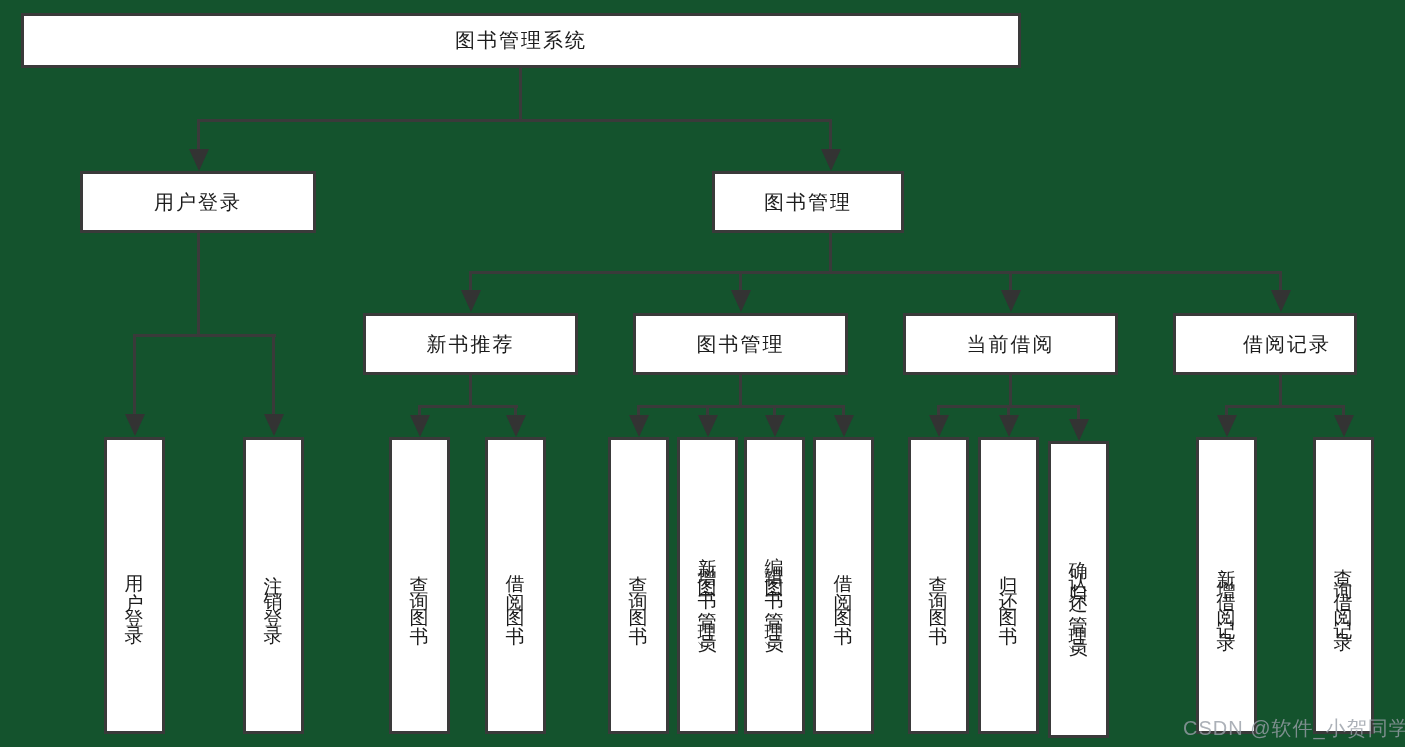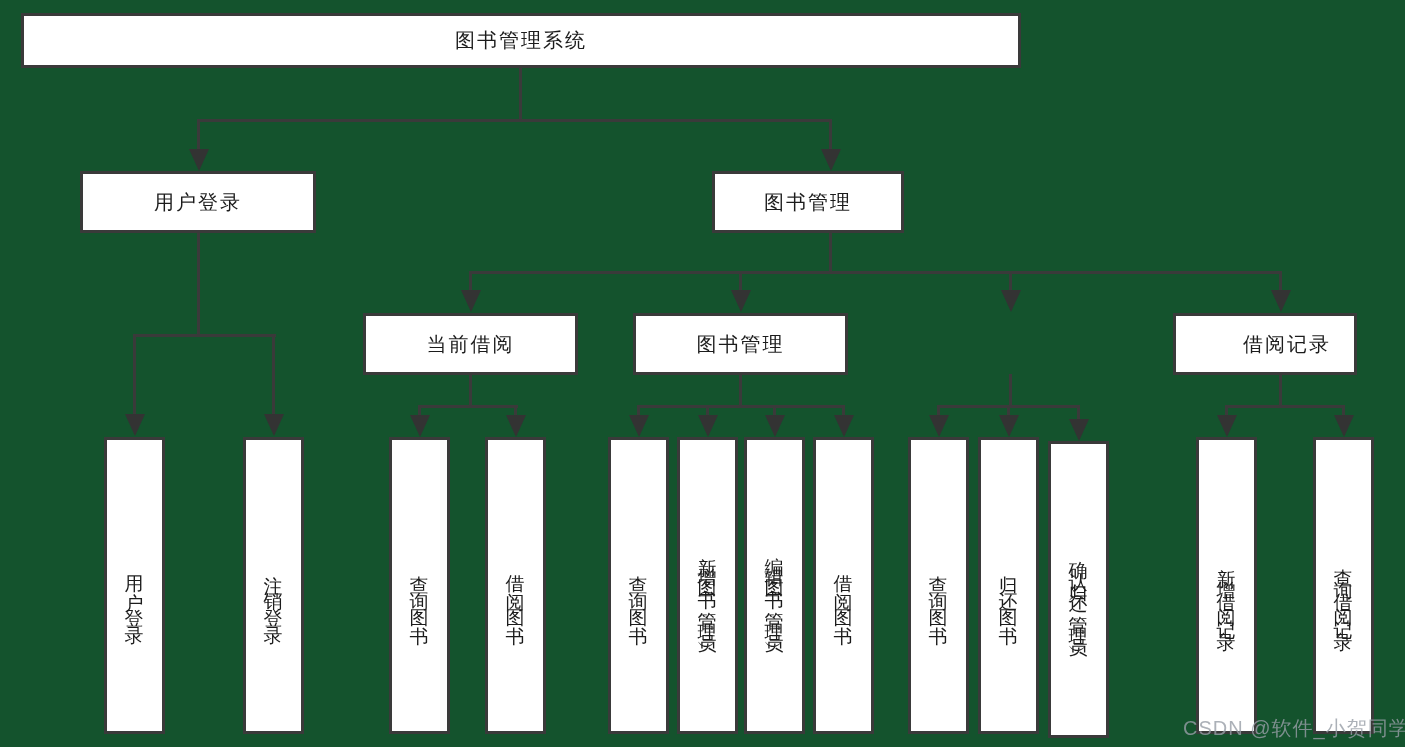--- a/index.html
+++ b/index.html
@@ -52,27 +52,30 @@
 
   <div class="box" style="left:80px;top:171px;width:236px;height:62px;">
     <span>用户登录</span>
   </div>
 
   <div class="box" style="left:712px;top:171px;width:192px;height:62px;">
     <span>图书管理</span>
   </div>
 
   <div class="box" style="left:363px;top:313px;width:215px;height:62px;">
-    <span>当前借阅</span>
+    <span>新书推荐</span>
   </div>
 
   <div class="box" style="left:633px;top:313px;width:215px;height:62px;">
     <span>图书管理</span>
   </div>
 
+  <div class="box" style="left:903px;top:313px;width:215px;height:62px;">
+    <span>当前借阅</span>
+  </div>
 
   <div class="box" style="left:1173px;top:313px;width:184px;height:62px;padding-left:44px;">
     <span>借阅记录</span>
   </div>
 
   <div class="vbox" style="left:104px;">
     <span class="vtext sp4">用户登录</span>
   </div>
   <div class="vbox" style="left:243px;">
     <span class="vtext sp4">注销登录</span>

